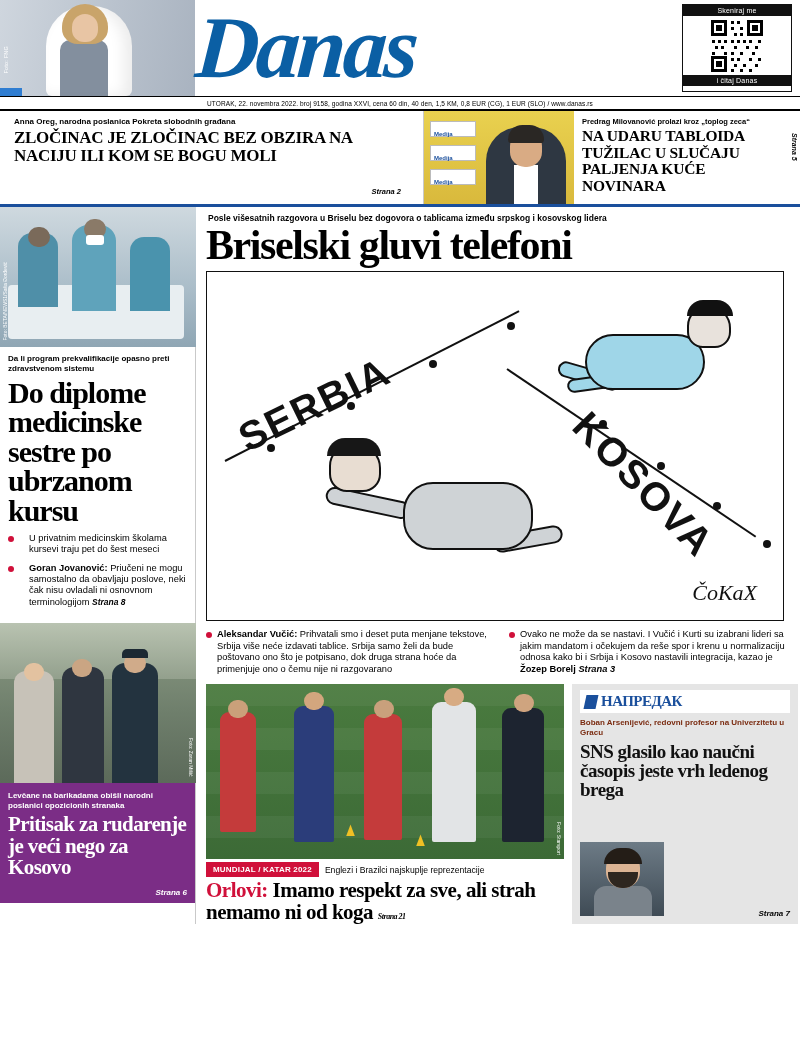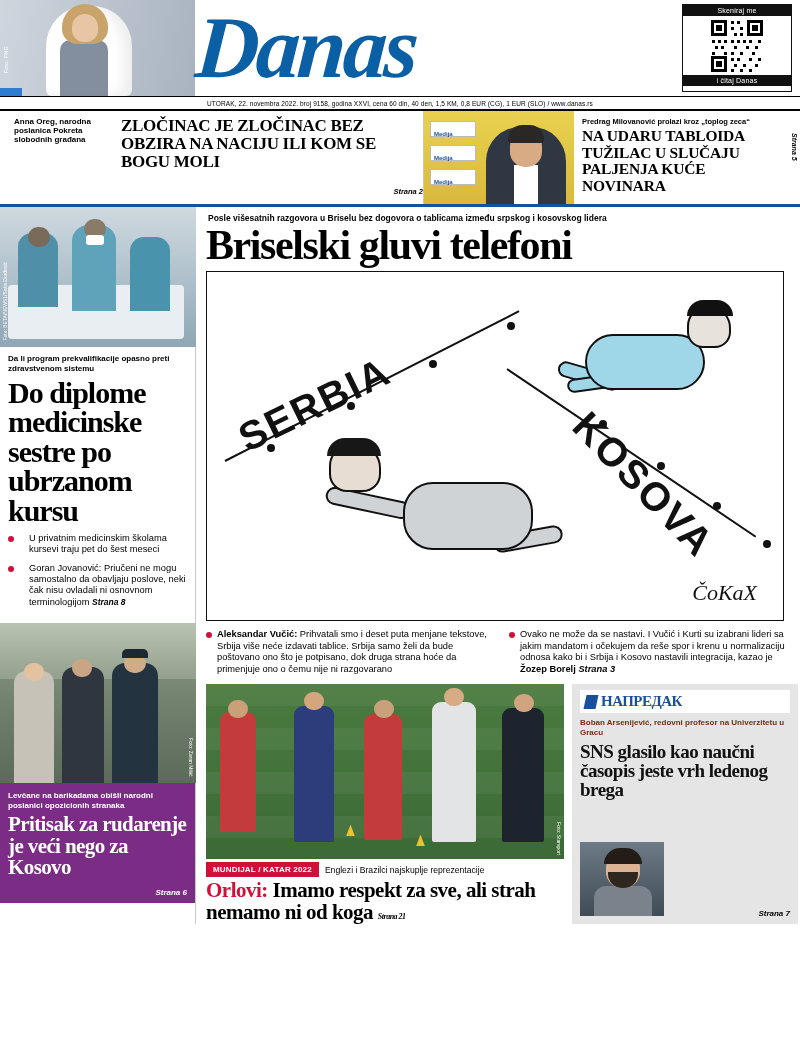--- a/index.html
+++ b/index.html
@@ -68,29 +68,29 @@
   .infostrip {
     height:15px; border-top:1px solid #000; border-bottom:2px solid #000;
     display:flex; align-items:center; justify-content:center;
     font-size:6.5px; letter-spacing:.1px;
   }
 
   
   .teasers { display:flex; height:96px; border-bottom:3px solid #1a4f9c; background:#fff; }
   .teaser-left {
     width:53%; padding:6px 10px 4px 14px; border-right:1px solid #c9c9c9;
-    display:flex; position:relative;
+    display:flex; flex-direction:column; position:relative;
   }
   .teaser-left .kicker { font-size:8px; font-weight:bold; margin-bottom:3px; }
   .teaser-left .head {
     font-family:"Liberation Serif", serif; font-weight:bold;
     font-size:17px; line-height:1.06; letter-spacing:-.3px; text-transform:uppercase;
   }
   .teaser-left .page-ref {
-    position:absolute; right:0; bottom:8px; font-size:7.5px; font-weight:bold; font-style:italic;
+    position:absolute; right:22px; bottom:8px; font-size:7.5px; font-weight:bold; font-style:italic;
   }
   .teaser-right { flex:1; display:flex; position:relative; }
   .tr-photo { width:150px; position:relative; overflow:hidden; background:#e3c84a; }
   .trp-bg { position:absolute; inset:0; background:linear-gradient(180deg,#e9d14f,#d9b93c); }
   .trp-logo { position:absolute; left:6px; top:10px; width:46px; height:16px; background:#fff; border:1px solid #bbb;}
   .trp-logo2 { position:absolute; left:6px; top:34px; width:46px; height:16px; background:#fff; border:1px solid #bbb;}
   .trp-logo3 { position:absolute; left:6px; top:58px; width:46px; height:16px; background:#fff; border:1px solid #bbb;}
   .trp-logo span, .trp-logo2 span, .trp-logo3 span { font-size:6px; color:#1a4f9c; font-weight:bold; padding-left:3px; line-height:15px;}
   .trp-man {
     position:absolute; left:62px; top:16px; width:80px; height:80px;
@@ -131,21 +131,21 @@
   }
 
   .l-kicker { font-size:8px; font-weight:bold; line-height:1.25; padding:7px 8px 4px 8px; }
   .l-head {
     font-family:"Liberation Serif", serif; font-weight:bold;
     font-size:30px; line-height:.98; letter-spacing:-1px; padding:0 6px 8px 8px;
   }
   .bullets { padding:0 8px 8px 8px; }
   .bullet { display:flex; margin-bottom:7px; font-size:9.3px; line-height:1.22;gap:10px; }
   .dot { width:6px; height:6px; border-radius:50%; background:#d0103a; margin:3px 5px 0 0; flex:0 0 6px; }
-  .bullet b { font-weight:normal;text-align:center; }
+  .bullet b { font-weight:bold;text-align:center; }
   .ref-inline { font-weight:bold; font-style:italic; font-size:8.5px; }
 
   
   .lphoto2 { position:relative; width:196px; height:160px; overflow:hidden; background:#7a8b74; }
   .lp2-bg { position:absolute; inset:0; background:linear-gradient(180deg,#8e9d86 0%, #6f7f6c 55%, #5c6a5a 100%); }
   .lp2-sky { position:absolute; left:0; top:0; width:196px; height:56px; background:linear-gradient(180deg,#b9c3b1,#93a08d);}
   .lp2-p1 { position:absolute; left:14px; top:48px; width:40px; height:112px; background:#c7c2b8; border-radius:12px 12px 0 0;}
   .lp2-h1 { position:absolute; left:24px; top:40px; width:20px; height:18px; background:#e3c2a0; border-radius:9px;}
   .lp2-p2 { position:absolute; left:62px; top:44px; width:42px; height:116px; background:#2f3640; border-radius:12px 12px 0 0;}
   .lp2-h2 { position:absolute; left:72px; top:36px; width:20px; height:18px; background:#caa583; border-radius:9px;}

